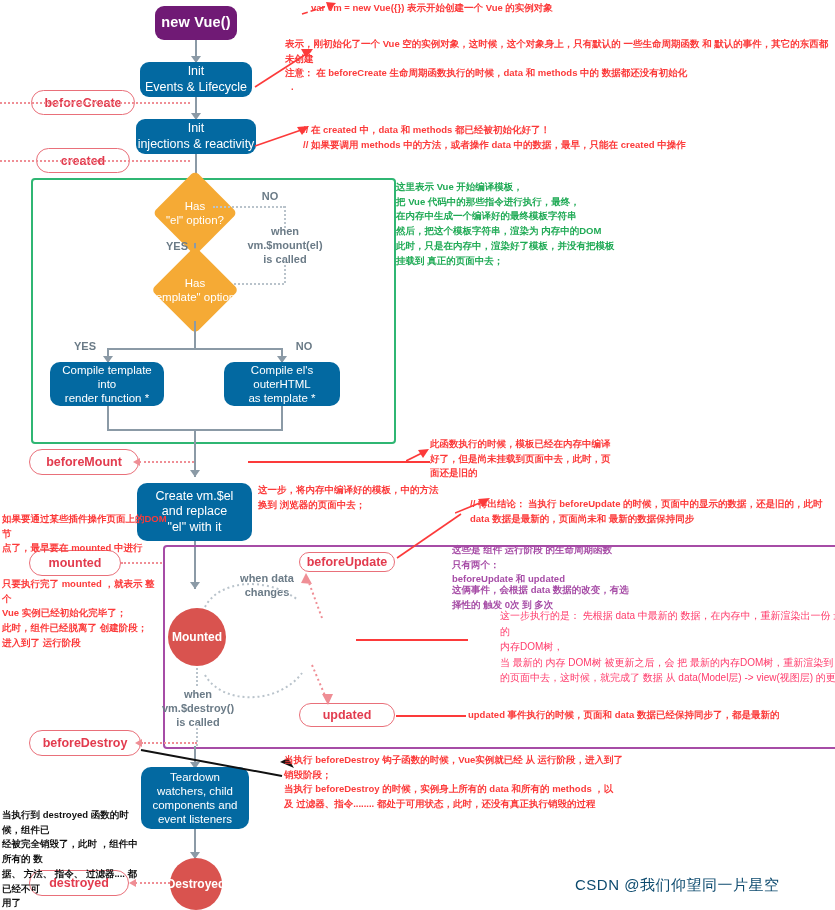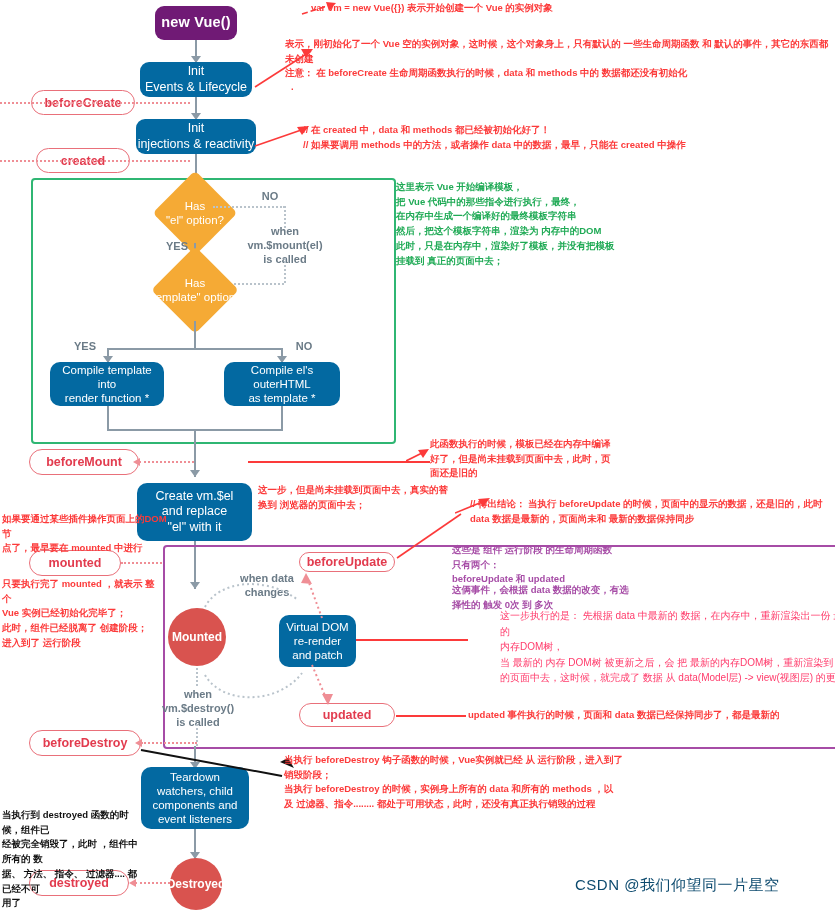--- a/index.html
+++ b/index.html
@@ -169,23 +169,20 @@
   <div class="circle-red" style="position:absolute;left:168px;top:608px;width:58px;height:58px;">Mounted</div>
 
   <div class="lblsm" style="left:228px;top:572px;width:78px;white-space:pre-line;">when data
 changes</div>
 
   <svg class="abs" style="left:160px;top:545px;width:200px;height:200px;">
     <path d="M45,62 C58,36 105,30 138,55" fill="none" stroke="#b9c3cb" stroke-width="2" stroke-dasharray="2,3"></path>
     <path d="M45,130 C62,160 118,160 142,128" fill="none" stroke="#b9c3cb" stroke-width="2" stroke-dasharray="2,3"></path>
   </svg>
 
-  <div class="node node-green big" style="left:279px;top:615px;width:77px;height:52px;white-space:pre-line;font-size:11.5px;">Virtual DOM
-re-render
-and patch</div>
 
   <div class="pill" style="left:299px;top:552px;width:96px;height:20px;">beforeUpdate</div>
   <svg class="abs" style="left:290px;top:570px;width:60px;height:52px;">
     <path d="M32,48 L18,10" fill="none" stroke="#ef8e95" stroke-width="2" stroke-dasharray="2,3"></path>
     <polygon points="16,3 22,14 11,13" fill="#ef8e95"></polygon>
   </svg>
 
   <div class="pill" style="left:299px;top:703px;width:96px;height:24px;">updated</div>
   <svg class="abs" style="left:300px;top:662px;width:60px;height:46px;">
     <path d="M12,3 L26,36" fill="none" stroke="#ef8e95" stroke-width="2" stroke-dasharray="2,3"></path>
@@ -249,21 +246,21 @@
 
   <svg class="abs" style="left:406px;top:445px;width:26px;height:22px;">
     <path d="M0,16 L20,6" stroke="#fc3a3a" stroke-width="1.6" fill="none"></path>
     <polygon points="23,4 12,5 17,13" fill="#fc3a3a"></polygon>
   </svg>
   <div class="ann ann-red" style="left:430px;top:437px;width:220px;">此函数执行的时候，模板已经在内存中编译
 好了，但是尚未挂载到页面中去，此时，页
 面还是旧的</div>
   <div class="dot-red-h" style="left:248px;top:461px;width:182px;border-top-style:solid;border-top-color:#fc3a3a;"></div>
 
-  <div class="ann ann-red" style="left:258px;top:483px;width:200px;">这一步，但是尚未挂载到页面中去，真实的替
+  <div class="ann ann-red" style="left:258px;top:483px;width:200px;">这一步，将内存中编译好的模板，中的方法
 换到 浏览器的页面中去；</div>
 
   <div class="ann ann-red" style="left:2px;top:512px;width:170px;">如果要通过某些插件操作页面上的DOM节
 点了，最早要在 mounted 中进行</div>
 
   <div class="ann ann-red" style="left:2px;top:577px;width:160px;">只要执行完了 mounted ，就表示 整个
 Vue 实例已经初始化完毕了；
 此时，组件已经脱离了 创建阶段；
 进入到了 运行阶段</div>
 

